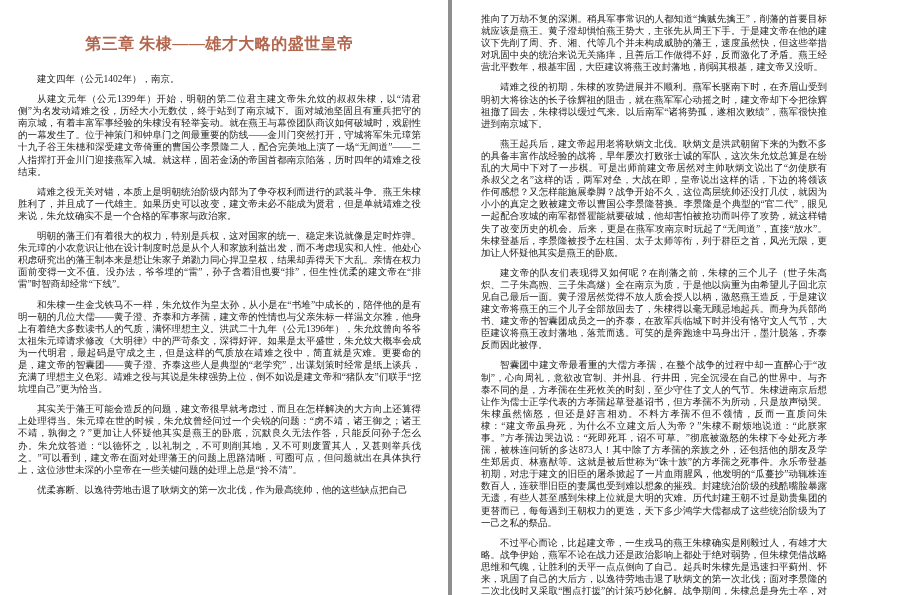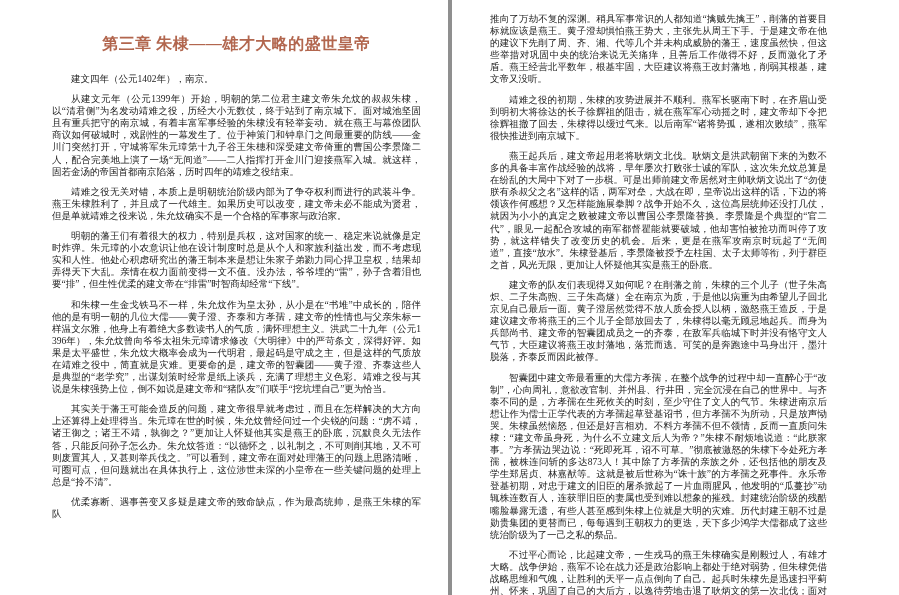--- a/index.html
+++ b/index.html
@@ -18,25 +18,25 @@
     height: 595px;
     background: #ffffff;
   }
   .page {
     box-sizing: border-box;
     overflow: hidden;
     background: #ffffff;
   }
   .page.left {
     width: 448px;
-    padding: 0 27px 0 52px;
+    padding: 0 27px 0 18px;
   }
   .page.right {
     width: 396px;
-    padding: 13px 21px 0 38px;
+    padding: 13px 21px 0 29px;
   }
   .page-divider {
     width: 4px;
     height: 595px;
     background: #8f8f8f;
     flex-shrink: 0;
   }
   .chapter-title {
     margin: 34px 0 18px 0;
     font-size: 16px;
@@ -71,21 +71,21 @@
 <div class="spread">
 
   <div class="page left">
     <h1 class="chapter-title">第三章 朱棣——雄才大略的盛世皇帝</h1>
     <p class="body-para">建文四年（公元1402年），南京。</p>
     <p class="body-para">从建文元年（公元1399年）开始，明朝的第二位君主建文帝朱允炆的叔叔朱棣，以“清君侧”为名发动靖难之役，历经大小无数仗，终于站到了南京城下。面对城池坚固且有重兵把守的南京城，有着丰富军事经验的朱棣没有轻举妄动。就在燕王与幕僚团队商议如何破城时，戏剧性的一幕发生了。位于神策门和钟阜门之间最重要的防线——金川门突然打开，守城将军朱元璋第十九子谷王朱橞和深受建文帝倚重的曹国公李景隆二人，配合完美地上演了一场“无间道”——二人指挥打开金川门迎接燕军入城。就这样，固若金汤的帝国首都南京陷落，历时四年的靖难之役结束。</p>
     <p class="body-para">靖难之役无关对错，本质上是明朝统治阶级内部为了争夺权利而进行的武装斗争。燕王朱棣胜利了，并且成了一代雄主。如果历史可以改变，建文帝未必不能成为贤君，但是单就靖难之役来说，朱允炆确实不是一个合格的军事家与政治家。</p>
     <p class="body-para">明朝的藩王们有着很大的权力，特别是兵权，这对国家的统一、稳定来说就像是定时炸弹。朱元璋的小农意识让他在设计制度时总是从个人和家族利益出发，而不考虑现实和人性。他处心积虑研究出的藩王制本来是想让朱家子弟勠力同心捍卫皇权，结果却弄得天下大乱。亲情在权力面前变得一文不值。没办法，爷爷埋的“雷”，孙子含着泪也要“排”，但生性优柔的建文帝在“排雷”时智商却经常“下线”。</p>
     <p class="body-para">和朱棣一生金戈铁马不一样，朱允炆作为皇太孙，从小是在“书堆”中成长的，陪伴他的是有明一朝的几位大儒——黄子澄、齐泰和方孝孺，建文帝的性情也与父亲朱标一样温文尔雅，他身上有着绝大多数读书人的气质，满怀理想主义。洪武二十九年（公元1396年），朱允炆曾向爷爷太祖朱元璋请求修改《大明律》中的严苛条文，深得好评。如果是太平盛世，朱允炆大概率会成为一代明君，最起码是守成之主，但是这样的气质放在靖难之役中，简直就是灾难。更要命的是，建文帝的智囊团——黄子澄、齐泰这些人是典型的“老学究”，出谋划策时经常是纸上谈兵，充满了理想主义色彩。靖难之役与其说是朱棣强势上位，倒不如说是建文帝和“猪队友”们联手“挖坑埋自己”更为恰当。</p>
     <p class="body-para">其实关于藩王可能会造反的问题，建文帝很早就考虑过，而且在怎样解决的大方向上还算得上处理得当。朱元璋在世的时候，朱允炆曾经问过一个尖锐的问题：“虏不靖，诸王御之；诸王不靖，孰御之？”更加让人怀疑他其实是燕王的卧底，沉默良久无法作答，只能反问孙子怎么办。朱允炆答道：“以德怀之，以礼制之，不可则削其地，又不可则废置其人，又甚则举兵伐之。”可以看到，建文帝在面对处理藩王的问题上思路清晰，可圈可点，但问题就出在具体执行上，这位涉世未深的小皇帝在一些关键问题的处理上总是“拎不清”。</p>
-    <p class="body-para">优柔寡断、遇事善变又多疑是建文帝的致命缺点，作为最高统帅，是燕王朱棣的军队</p>
+    <p class="body-para">优柔寡断、以逸待劳地击退了耿炳文的第一次北伐，作为最高统帅，他的这些缺点把自己</p>
   </div>
 
   <div class="page-divider"></div>
 
   <div class="page right">
     <p class="body-para no-indent">推向了万劫不复的深渊。稍具军事常识的人都知道“擒贼先擒王”，削藩的首要目标就应该是燕王。黄子澄却惧怕燕王势大，主张先从周王下手。于是建文帝在他的建议下先削了周、齐、湘、代等几个并未构成威胁的藩王，速度虽然快，但这些举措对巩固中央的统治来说无关痛痒，且善后工作做得不好，反而激化了矛盾。燕王经营北平数年，根基牢固，大臣建议将燕王改封藩地，削弱其根基，建文帝又没听。</p>
     <p class="body-para">靖难之役的初期，朱棣的攻势进展并不顺利。燕军长驱南下时，在齐眉山受到明初大将徐达的长子徐辉祖的阻击，就在燕军军心动摇之时，建文帝却下令把徐辉祖撤了回去，朱棣得以缓过气来。以后南军“诸将势孤，遂相次败绩”，燕军很快推进到南京城下。</p>
     <p class="body-para">燕王起兵后，建文帝起用老将耿炳文北伐。耿炳文是洪武朝留下来的为数不多的具备丰富作战经验的战将，早年屡次打败张士诚的军队，这次朱允炆总算是在纷乱的大局中下对了一步棋。可是出师前建文帝居然对主帅耿炳文说出了“勿使朕有杀叔父之名”这样的话，两军对垒，大战在即，皇帝说出这样的话，下边的将领该作何感想？又怎样能施展拳脚？战争开始不久，这位高层统帅还没打几仗，就因为小小的真定之败被建文帝以曹国公李景隆替换。李景隆是个典型的“官二代”，眼见一起配合攻城的南军都督瞿能就要破城，他却害怕被抢功而叫停了攻势，就这样错失了改变历史的机会。后来，更是在燕军攻南京时玩起了“无间道”，直接“放水”。朱棣登基后，李景隆被授予左柱国、太子太师等衔，列于群臣之首，风光无限，更加让人怀疑他其实是燕王的卧底。</p>
     <p class="body-para">建文帝的队友们表现得又如何呢？在削藩之前，朱棣的三个儿子（世子朱高炽、二子朱高煦、三子朱高燧）全在南京为质，于是他以病重为由希望儿子回北京见自己最后一面。黄子澄居然觉得不放人质会授人以柄，激怒燕王造反，于是建议建文帝将燕王的三个儿子全部放回去了，朱棣得以毫无顾忌地起兵。而身为兵部尚书、建文帝的智囊团成员之一的齐泰，在敌军兵临城下时并没有恪守文人气节，大臣建议将燕王改封藩地，落荒而逃。可笑的是奔跑途中马身出汗，墨汁脱落，齐泰反而因此被俘。</p>
     <p class="body-para">智囊团中建文帝最看重的大儒方孝孺，在整个战争的过程中却一直醉心于“改制”，心向周礼，意欲改官制、并州县、行井田，完全沉浸在自己的世界中。与齐泰不同的是，方孝孺在生死攸关的时刻，至少守住了文人的气节。朱棣进南京后想让作为儒士正学代表的方孝孺起草登基诏书，但方孝孺不为所动，只是放声恸哭。朱棣虽然恼怒，但还是好言相劝。不料方孝孺不但不领情，反而一直质问朱棣：“建文帝虽身死，为什么不立建文后人为帝？”朱棣不耐烦地说道：“此朕家事。”方孝孺边哭边说：“死即死耳，诏不可草。”彻底被激怒的朱棣下令处死方孝孺，被株连问斩的多达873人！其中除了方孝孺的亲族之外，还包括他的朋友及学生郑居贞、林嘉猷等。这就是被后世称为“诛十族”的方孝孺之死事件。永乐帝登基初期，对忠于建文的旧臣的屠杀掀起了一片血雨腥风，他发明的“瓜蔓抄”动辄株连数百人，连获罪旧臣的妻属也受到难以想象的摧残。封建统治阶级的残酷嘴脸暴露无遗，有些人甚至感到朱棣上位就是大明的灾难。历代封建王朝不过是勋贵集团的更替而已，每每遇到王朝权力的更迭，天下多少鸿学大儒都成了这些统治阶级为了一己之私的祭品。</p>

